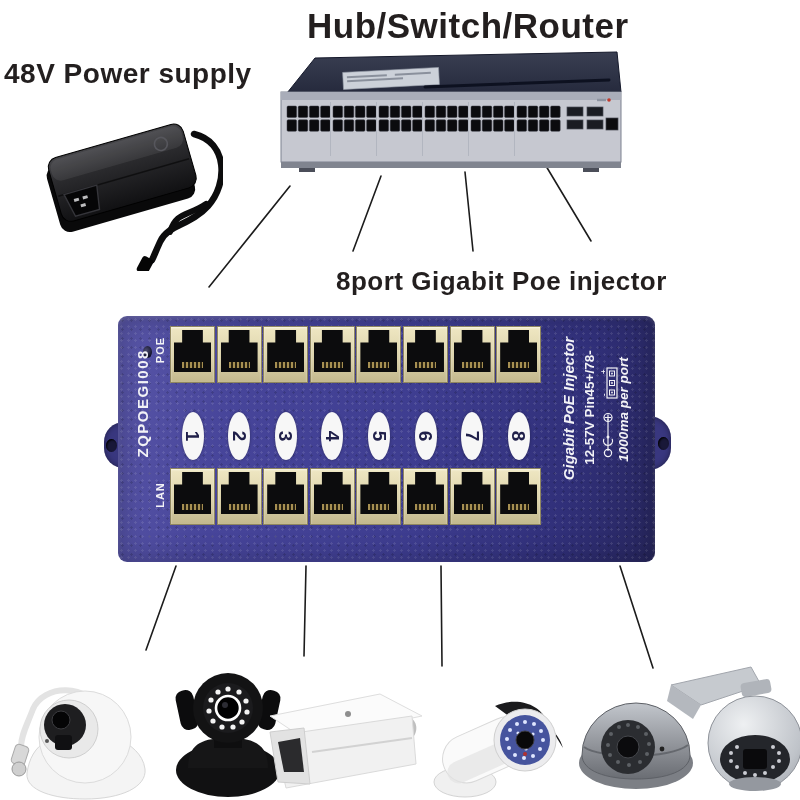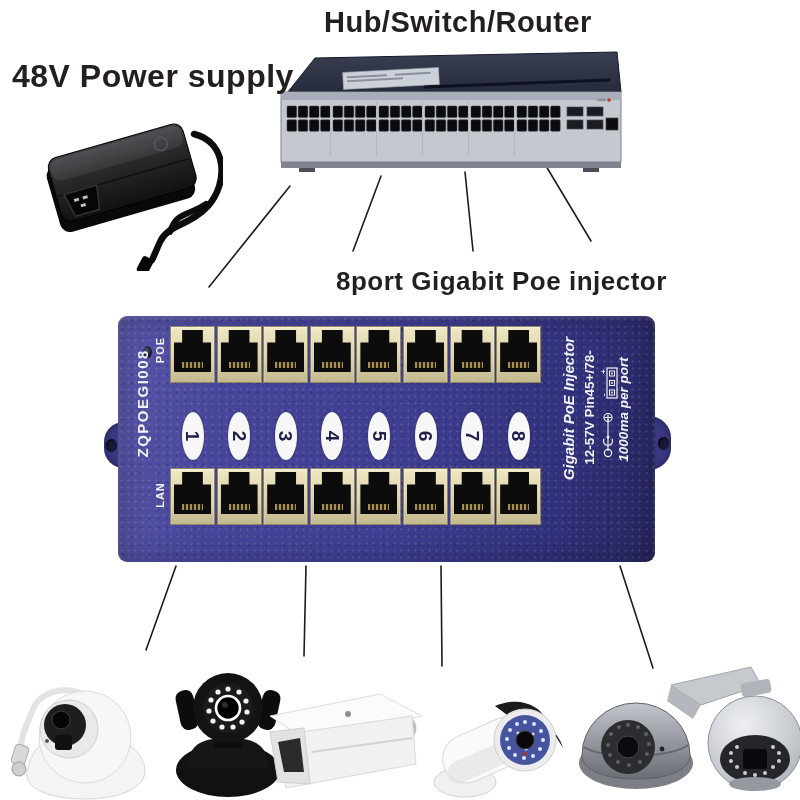--- a/index.html
+++ b/index.html
@@ -1,22 +1,22 @@
 <!DOCTYPE html>
 <html style="--inj-body: #3e3d90; --inj-body_light: #5956a8; --inj-body_dark: #27265e; --inj-port_plate: #dcd3ab; --inj-oval: #f7f7f7; --inj-digit: #20204a;"><head>
 <meta charset="utf-8">
 <style>
   html,body{margin:0;padding:0;}
   body{
     width:800px;height:800px;position:relative;overflow:hidden;
     background:#ffffff;font-family:"Liberation Sans", sans-serif;
   }
   .title{position:absolute;font-weight:bold;color:#231f1f;letter-spacing:.5px;white-space:nowrap;z-index:3;}
-  #title-hub{left:324px;top:6px;font-size:29px;}
-  #title-power{left:12px;top:58px;font-size:32px;}
+  #title-hub{left:307px;top:6px;font-size:35px;}
+  #title-power{left:4px;top:58px;font-size:28px;}
   #title-injector{left:324px;top:266px;font-size:26px;margin-left:12px;}
 
   #conn-lines{position:absolute;left:0;top:0;z-index:0;}
   .device{z-index:2;}
 
   
   #injector{position:absolute;left:118px;top:316px;width:537px;height:246px;z-index:2;}
   #injector .body{
     position:absolute;inset:0;border-radius:9px;
     background:

